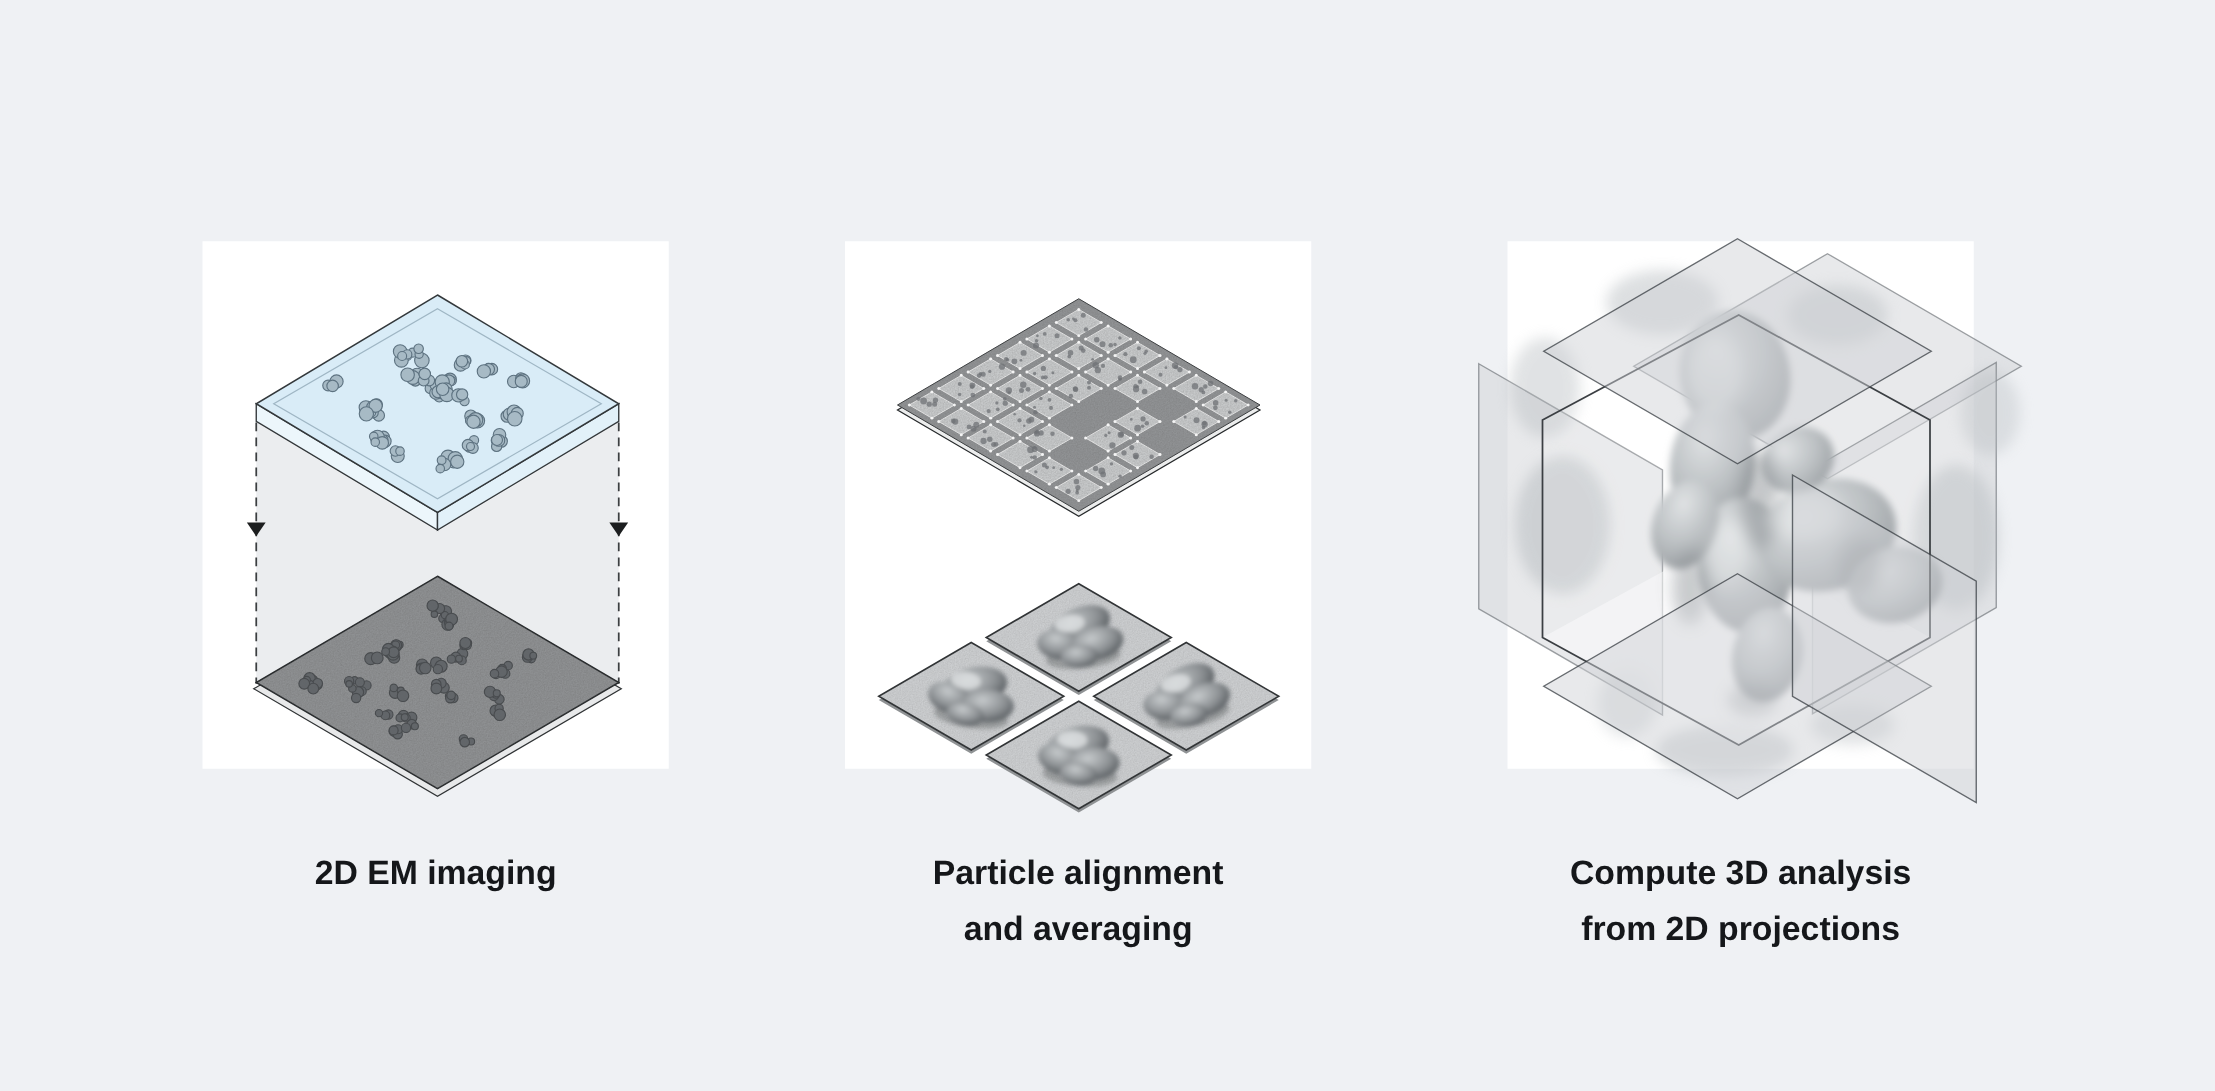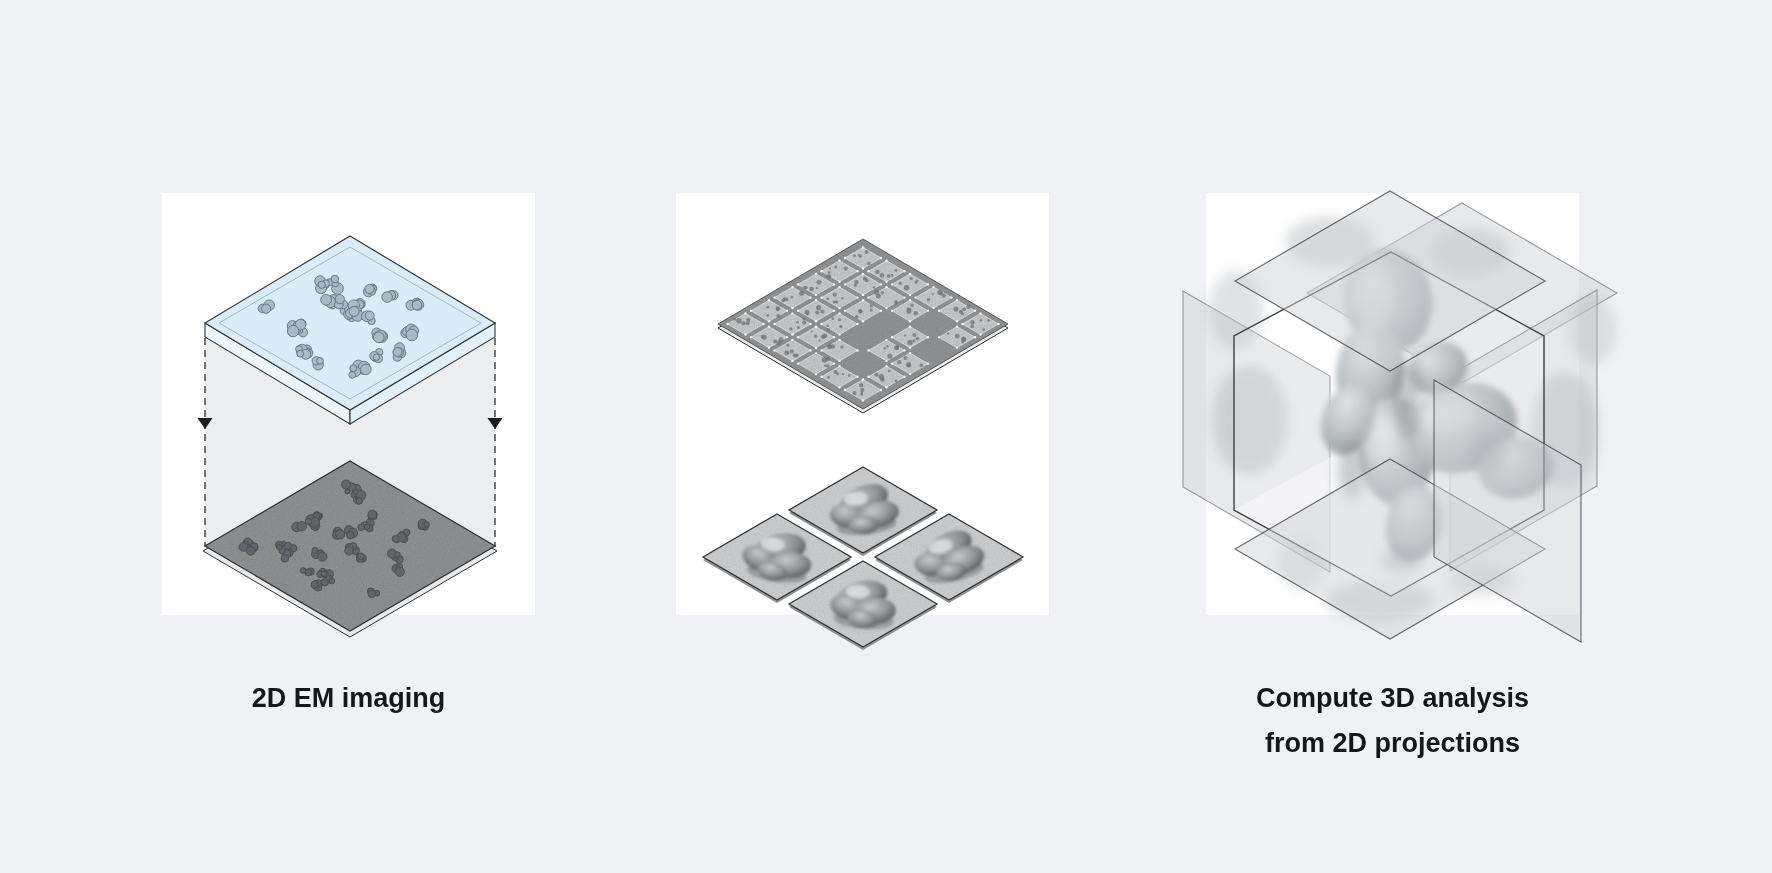--- a/index.html
+++ b/index.html
@@ -725,15 +725,17 @@
           <ellipse cx="1382" cy="444" rx="16" ry="28" fill="#e6e9ea" opacity="0.45" filter="url(#soft3)"></ellipse>
         </g>
         <polygon points="1391,252 1544,336 1544,510 1391,596 1234,510 1234,336" fill="rgba(253,253,254,0.12)" stroke="#3b3f43" stroke-width="1.4"></polygon>
         <polygon points="1390,191 1545,281 1390,371 1235,281" fill="rgba(206,210,214,0.48)" stroke="rgba(55,60,65,0.75)" stroke-width="1.1"></polygon>
         <polygon points="1390,459 1545,549 1390,639 1235,549" fill="rgba(206,210,214,0.48)" stroke="rgba(55,60,65,0.75)" stroke-width="1.1"></polygon>
         <polygon points="1434,380 1581,465 1581,642 1434,557" fill="rgba(206,210,214,0.48)" stroke="rgba(55,60,65,0.75)" stroke-width="1.1"></polygon>
       </g>
   </svg>
 
   <div class="caption" style="left:162px">2D EM imaging</div>
+  <div class="caption" style="left:676px">Particle alignment
+and averaging</div>
   <div class="caption" style="left:1206px">Compute 3D analysis
 from 2D projections</div>
 </div>
 
 </body></html>

